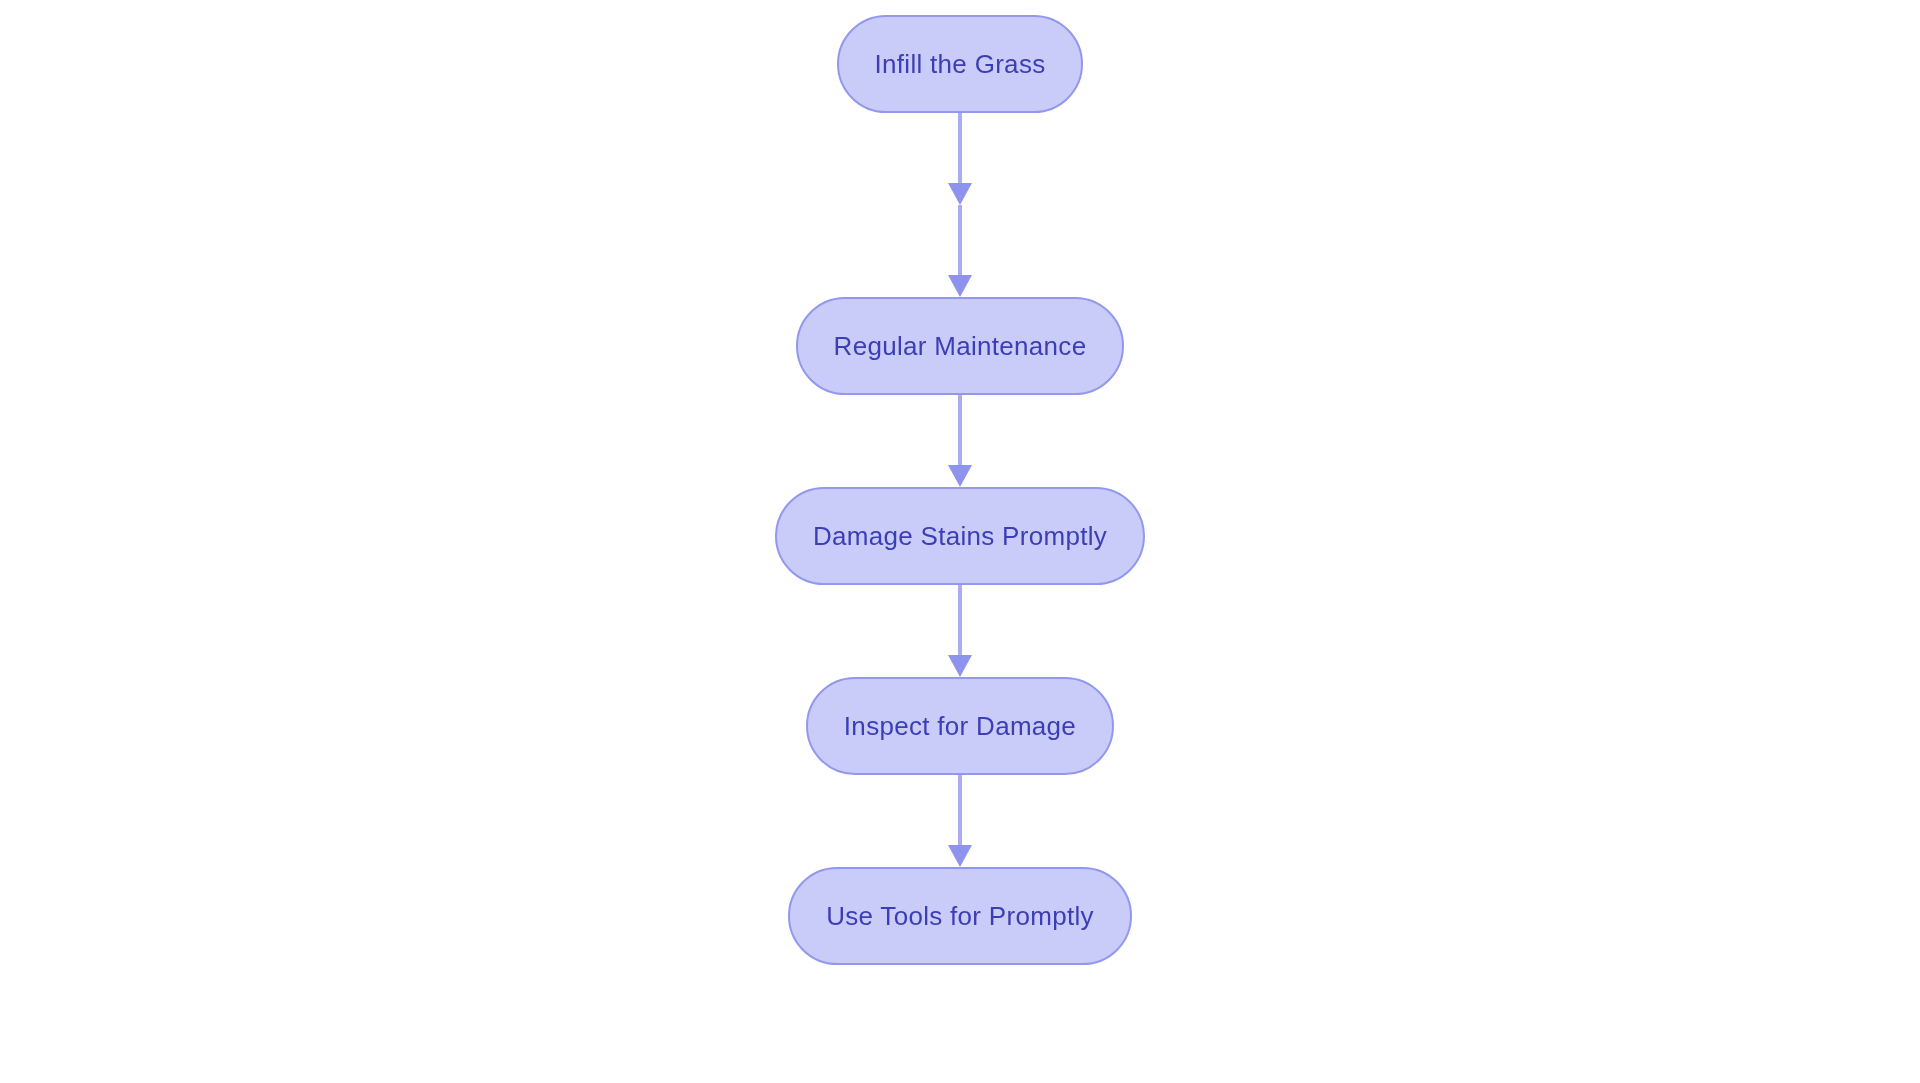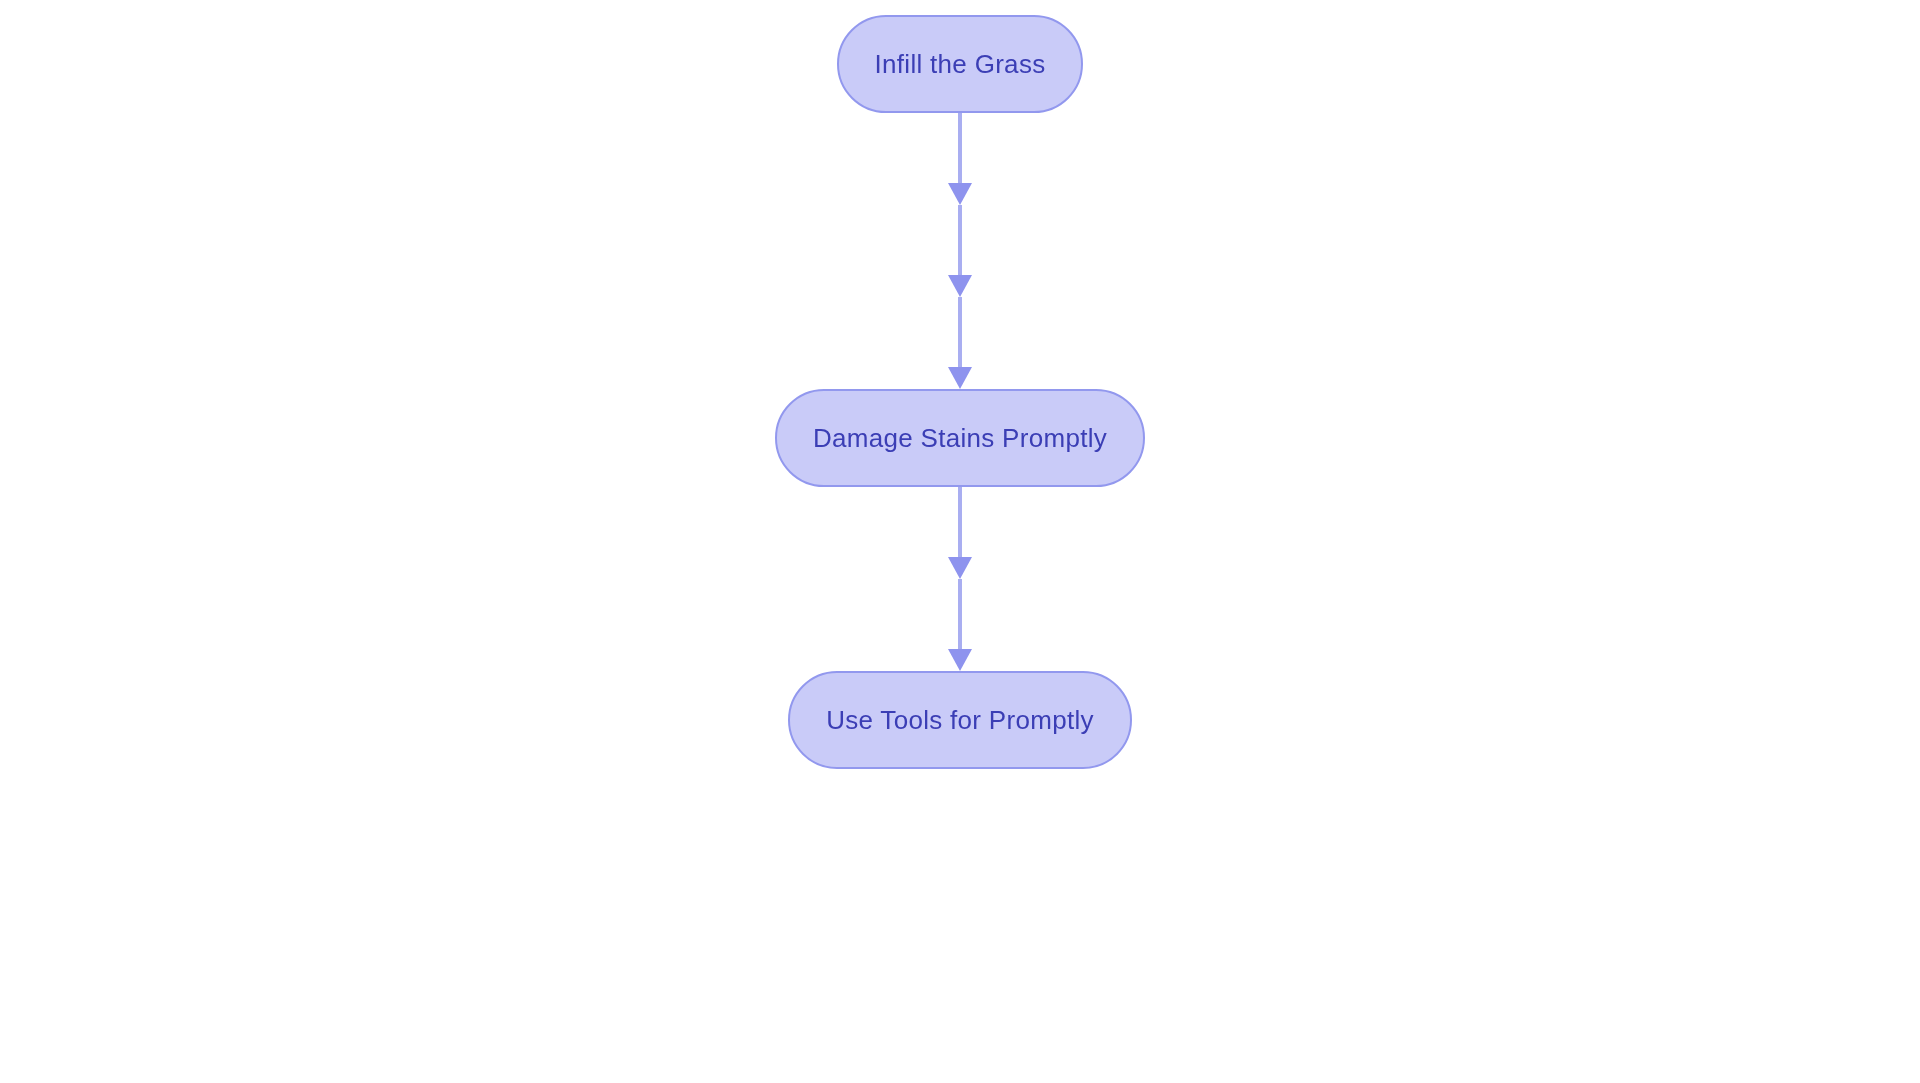--- a/index.html
+++ b/index.html
@@ -80,35 +80,41 @@
     <div class="connector-line"></div>
     <div class="connector-arrowhead"></div>
   </div>
 
 
   <div class="connector">
     <div class="connector-line"></div>
     <div class="connector-arrowhead"></div>
   </div>
 
+  <div class="node">
+    <span class="node-label">Regular Maintenance</span>
+  </div>
 
   <div class="connector">
     <div class="connector-line"></div>
     <div class="connector-arrowhead"></div>
   </div>
 
   <div class="node">
     <span class="node-label">Damage Stains Promptly</span>
   </div>
 
   <div class="connector">
     <div class="connector-line"></div>
     <div class="connector-arrowhead"></div>
   </div>
 
+  <div class="node">
+    <span class="node-label">Inspect for Damage</span>
+  </div>
 
   <div class="connector">
     <div class="connector-line"></div>
     <div class="connector-arrowhead"></div>
   </div>
 
   <div class="node">
     <span class="node-label">Use Tools for Promptly</span>
   </div>
 

